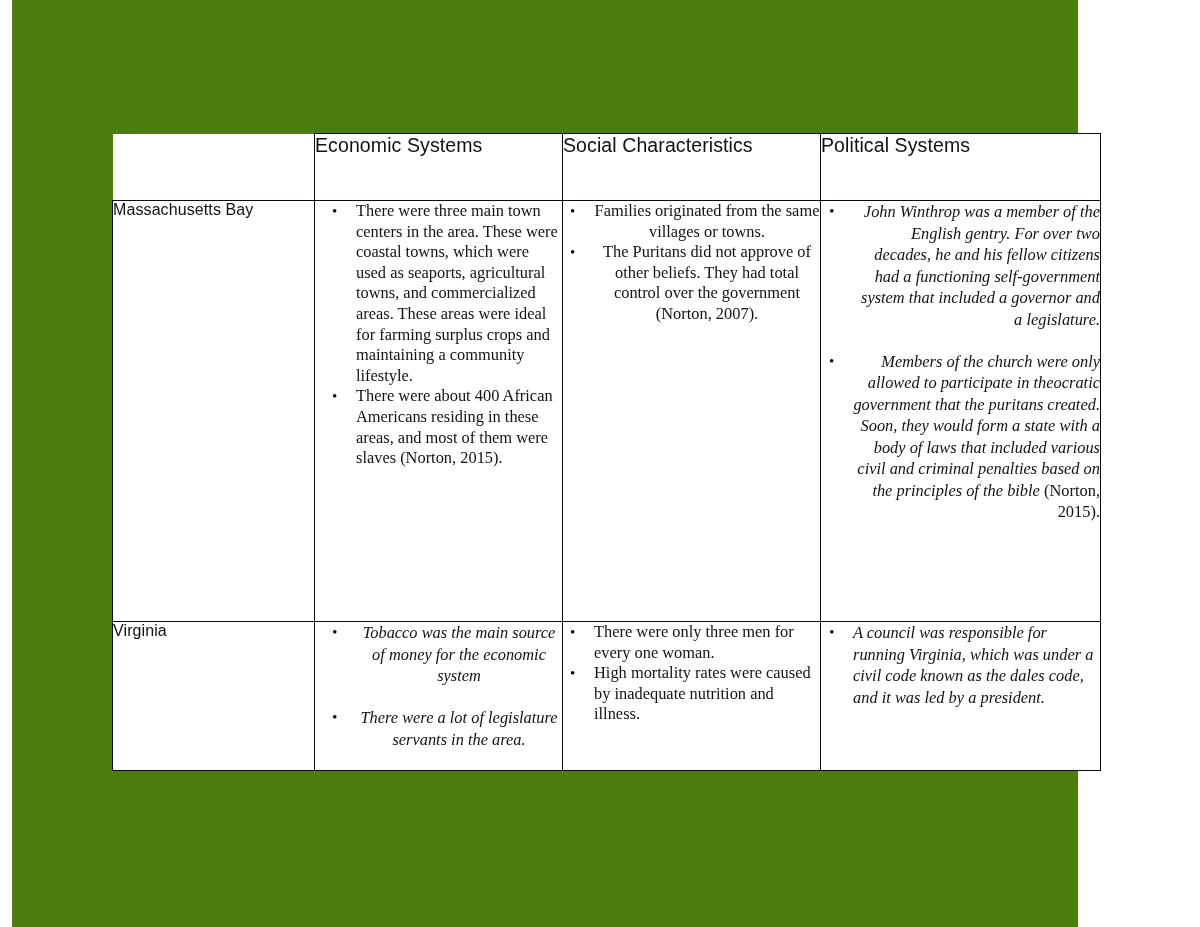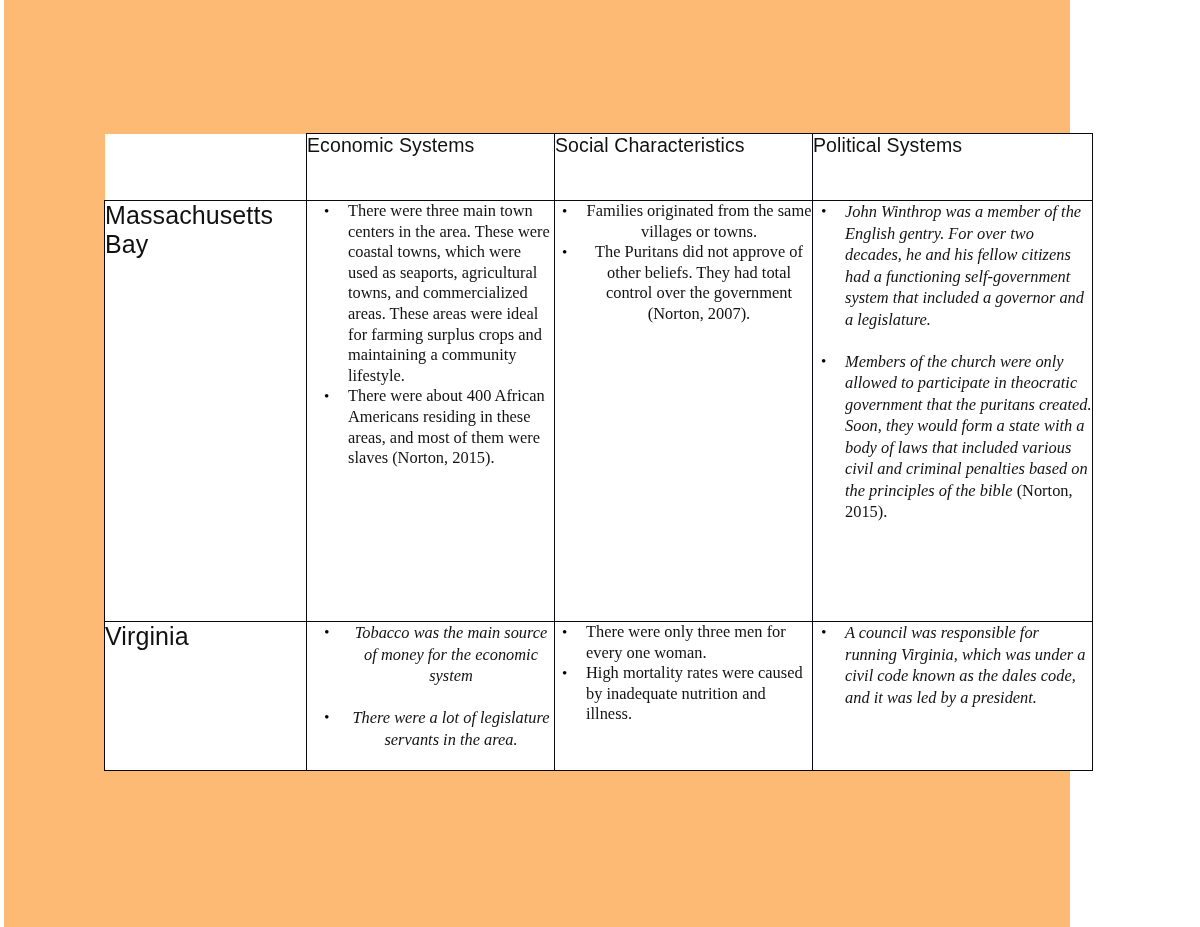--- a/index.html
+++ b/index.html
@@ -10,24 +10,24 @@
   body {
     width: 1200px;
     height: 927px;
     position: relative;
     font-family: "Liberation Serif", serif;
     overflow: hidden;
   }
 
   #doc-page {
     position: absolute;
-    left: 4px; top: 0;
+    left: 12px; top: 0;
     width: 1066px;
     height: 927px;
-    background: #fdba74;
+    background: #4d7c0f;
   }
 
   
   #comparison-table {
     position: absolute;
     left: 100px;
     top: 133px;
     width: 988px;
     border-collapse: collapse;
     table-layout: fixed;
@@ -61,21 +61,21 @@
     color: #111111;
     text-align: left;
     letter-spacing: 0.1px;
   }
 
   
   .row-label {
     background: #bfbfbf;
     padding: 10px 0 0 12px;
     font-family: "Liberation Sans", sans-serif;
-    font-size: 25px;
+    font-size: 16px;
     color: #111111;
     letter-spacing: 0.1px;
   }
 
   
   .body-cell {
     padding: 6px 8px 8px 8px;
   }
 
   ul.bullets {
@@ -110,21 +110,21 @@
   
   td.cell-econ-mass ul.bullets  { padding-left: 41px; }
   td.cell-social-mass ul.bullets{ padding-left: 31px; text-align: center; }
   td.cell-polit-mass ul.bullets { padding-left: 32px; }
   td.cell-econ-va ul.bullets    { padding-left: 41px; text-align: center; }
   td.cell-social-va ul.bullets  { padding-left: 31px; }
   td.cell-polit-va ul.bullets   { padding-left: 32px; }
 
   td.cell-econ-mass  { padding-top: 20px; }
   td.cell-social-mass{ padding-top: 5px; }
-  td.cell-polit-mass { padding-top: 5px; }
+  td.cell-polit-mass { padding-top: 5px; text-align: right; }
   td.cell-econ-va    { padding-top: 5px; }
   td.cell-social-va  { padding-top: 22px; }
   td.cell-polit-va   { padding-top: 5px; }
 
   td.cell-polit-mass ul.bullets > li,
   td.cell-polit-va   ul.bullets > li,
   td.cell-econ-va    ul.bullets > li {
     line-height: 21.5px;
   }
   td.cell-polit-mass ul.bullets > li::before,

